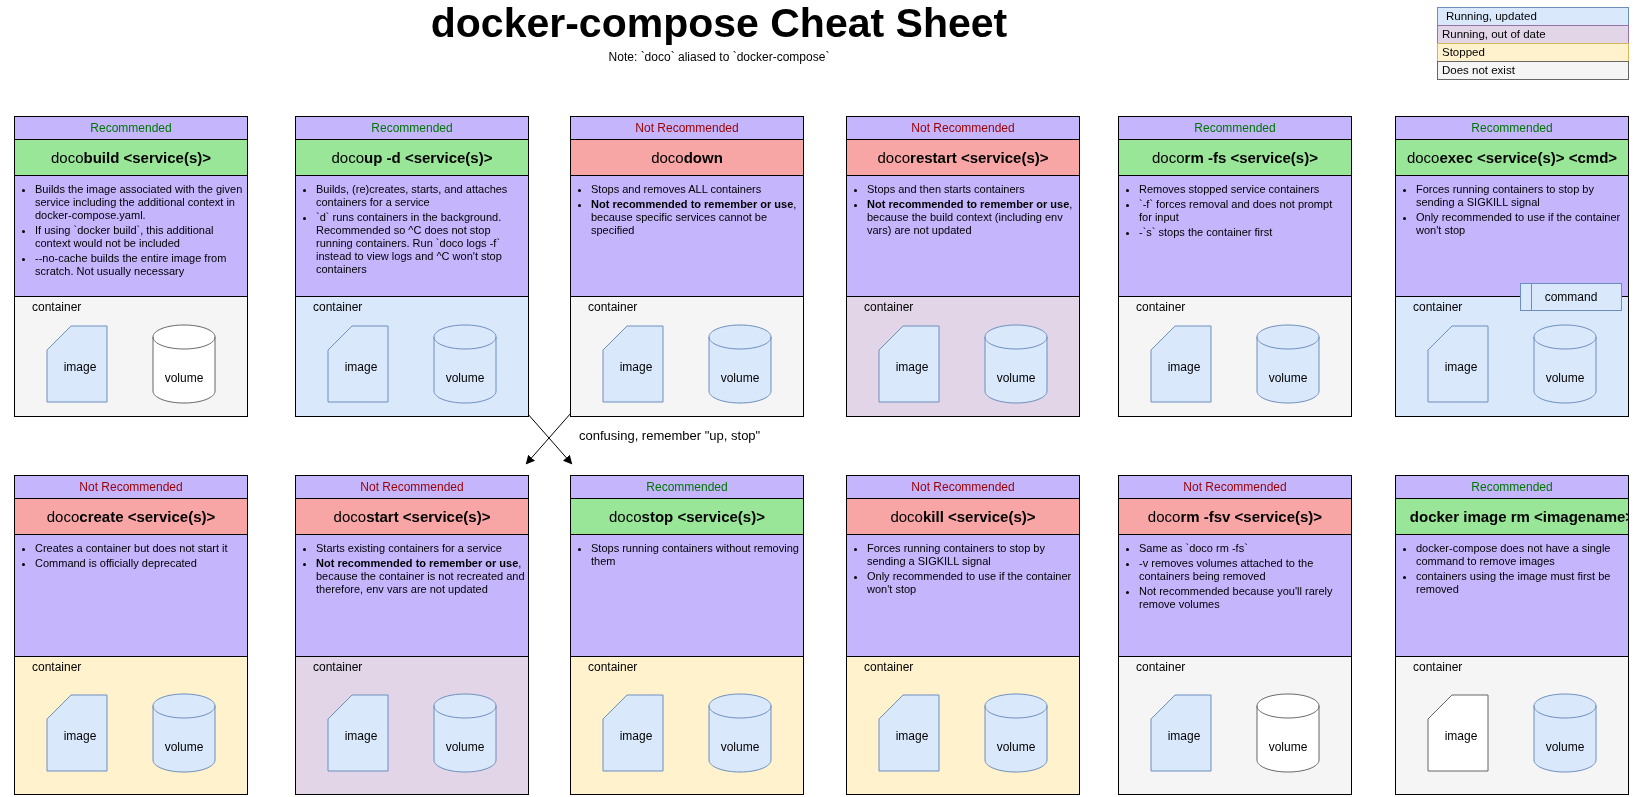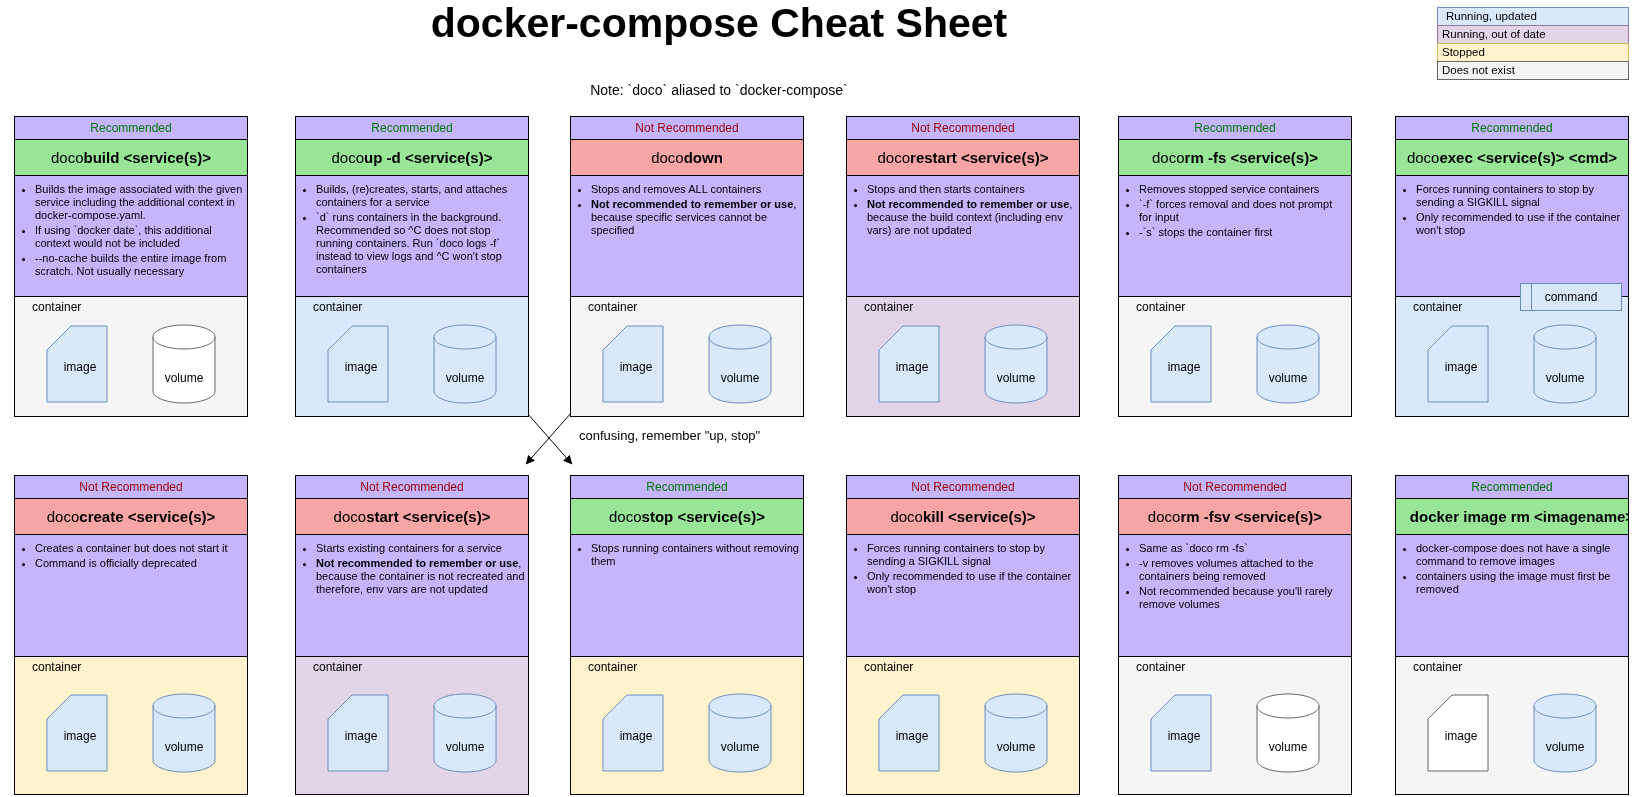--- a/index.html
+++ b/index.html
@@ -9,22 +9,21 @@
   }
   *{box-sizing:border-box;}
 
   
   .page-title{
     position:absolute;top:0;left:104px;width:1230px;text-align:center;
     font-size:41px;font-weight:bold;
   }
   .page-subtitle{
     position:absolute;top:50px;left:104px;width:1230px;text-align:center;
-    font-size:14px;
-    margin-top:32px;
+    font-size:12px;
   }
 
   
   .legend{position:absolute;top:7px;right:9px;width:192px;}
   .legend-row{
     height:19px;line-height:17px;padding:0 4px;font-size:11.5px;
     border:1px solid #666;margin-top:-1px;
   }
   .legend-row:first-child{margin-top:0;padding-left:8px;}
 
@@ -89,21 +88,21 @@
 </svg>
 <div class="annotation-text">confusing, remember "up, stop"</div>
 
 <div id="cards">
     <div class="card" style="left: 14px; top: 116px; height: 301px;">
     <div class="card-label" style="color: rgb(0, 119, 0);">Recommended</div>
     <div class="card-title" style="background: rgb(153, 230, 153);">doco <b>build &lt;service(s)&gt;</b></div>
     <div class="card-body">
         <ul>
           <li>Builds the image associated with the given service including the additional context in docker-compose.yaml.</li>
-          <li>If using `docker date`, this additional context would not be included</li>
+          <li>If using `docker build`, this additional context would not be included</li>
           <li>--no-cache builds the entire image from scratch. Not usually necessary</li>
         </ul>
       </div>
     <div class="card-container" style="height: 120px; background: rgb(245, 245, 245);">
       <span class="container-label">container</span>
 
       <div class="shapes">
         <svg class="image-shape" width="62" height="78">
           <polygon points="1,25 25,1 61,1 61,77 1,77" stroke-width="1" fill="#dae8fc" stroke="#6c8ebf"></polygon>
           <text x="34" y="46" text-anchor="middle">image</text>

